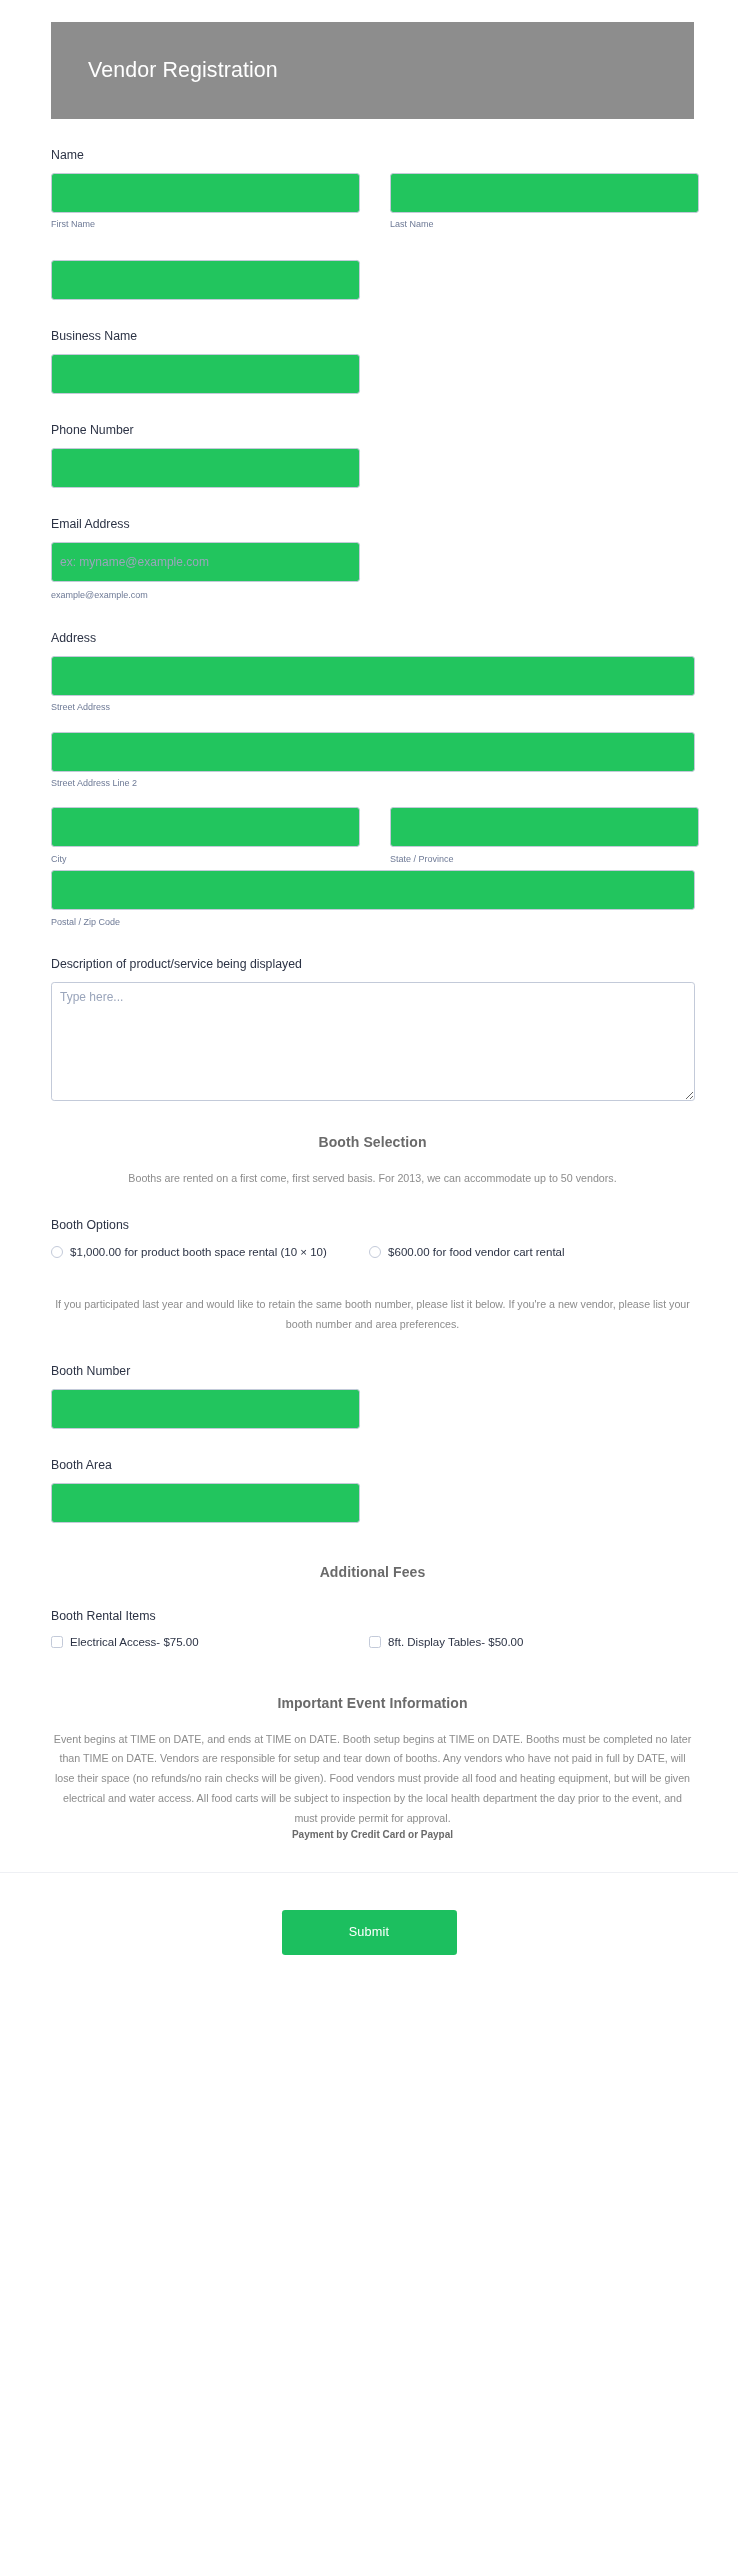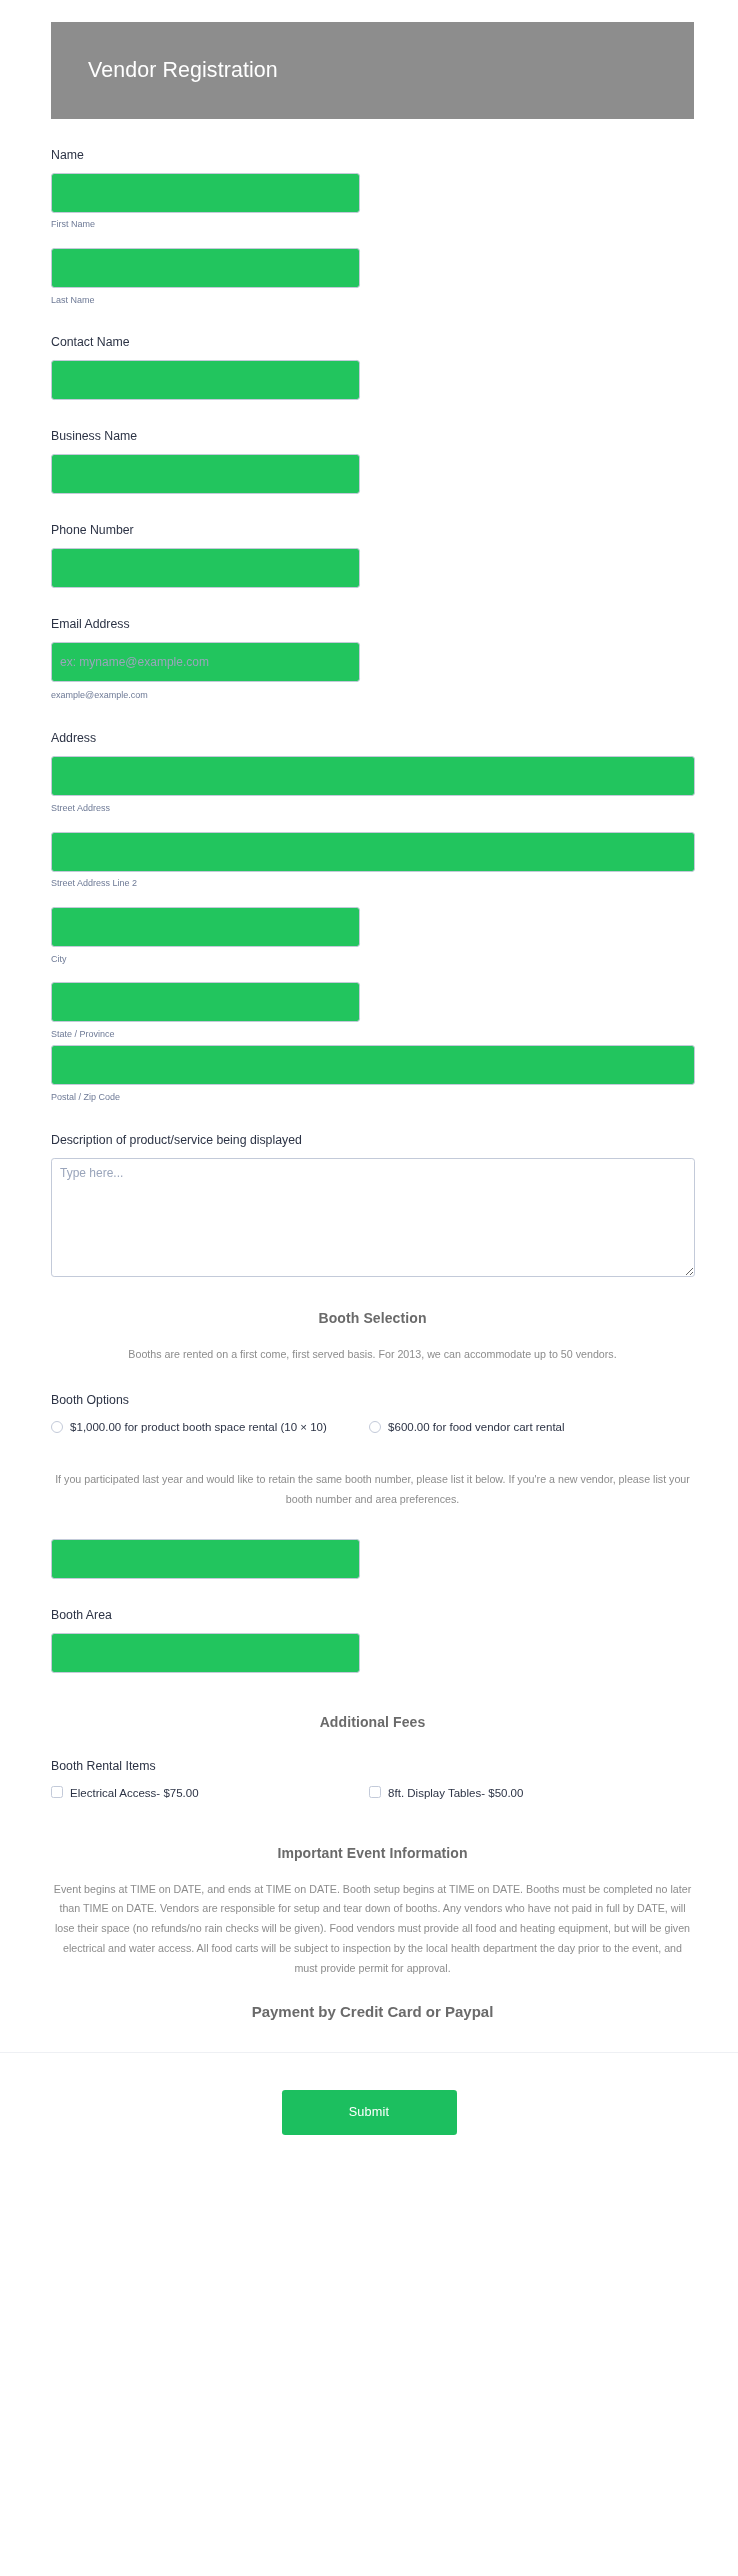--- a/index.html
+++ b/index.html
@@ -83,22 +83,21 @@
   .hint {
     display: block;
     font-size: 9px;
     color: #6e7a96;
     margin-top: 8px;
     line-height: 1.3;
   }
 
   .two-col {
     display: flex;
-    gap: 17px;
-    flex-direction: column;
+    gap: 30px;
   }
   .col { width: 309px; }
 
   
   textarea.ta {
     display: block;
     width: 644px;
     height: 119px;
     border: 0.8px solid #c3cad9;
     border-radius: 3.2px;
@@ -169,24 +168,23 @@
     width: 12px; height: 12px;
     border: 0.8px solid #c3cad9;
     border-radius: 2.4px;
     background: #fff;
     margin-top: 1.6px;
   }
   .choice-label { display: block; }
 
   
   .payment-line {
-    font-size: 15px;
+    font-size: 10px;
     font-weight: bold;
     color: #6a6a6a;
-    margin-top: 24px;
   }
 
   
   .footer-rule {
     margin-top: 32px;
     border-top: 0.8px solid #eef0f4;
   }
   .submit-wrap {
     text-align: center;
     padding: 37px 0 40px 0;
@@ -224,21 +222,20 @@
           <span class="sub-label">First Name</span>
         </div>
         <div class="col">
           <input class="txt" type="text" placeholder="" style="">
           <span class="sub-label">Last Name</span>
         </div>
       </div>
     </div>
 
     <div class="field">
-      <span class="field-label">Contact Name</span>
       <input class="txt" type="text" placeholder="" style="">
     </div>
 
     <div class="field">
       <span class="field-label">Business Name</span>
       <input class="txt" type="text" placeholder="" style="">
     </div>
 
     <div class="field">
       <span class="field-label">Phone Number</span>
@@ -299,20 +296,21 @@
         <label class="choice c2">
           <span class="radio-dot"></span>
           <span class="choice-label">$600.00 for food vendor cart rental</span>
         </label>
       </div>
     </div>
 
     <div class="standalone-text">If you participated last year and would like to retain the same booth number, please list it below. If you're a new vendor, please list your booth number and area preferences.</div>
 
     <div class="field">
+      <span class="field-label">Booth Number</span>
       <input class="txt" type="text" style="">
     </div>
 
     <div class="field">
       <span class="field-label">Booth Area</span>
       <input class="txt" type="text" style="">
     </div>
 
     <div class="section-block" style="margin-top:41px;">
       <div class="section-title" style="margin-bottom:0;">Additional Fees</div>

